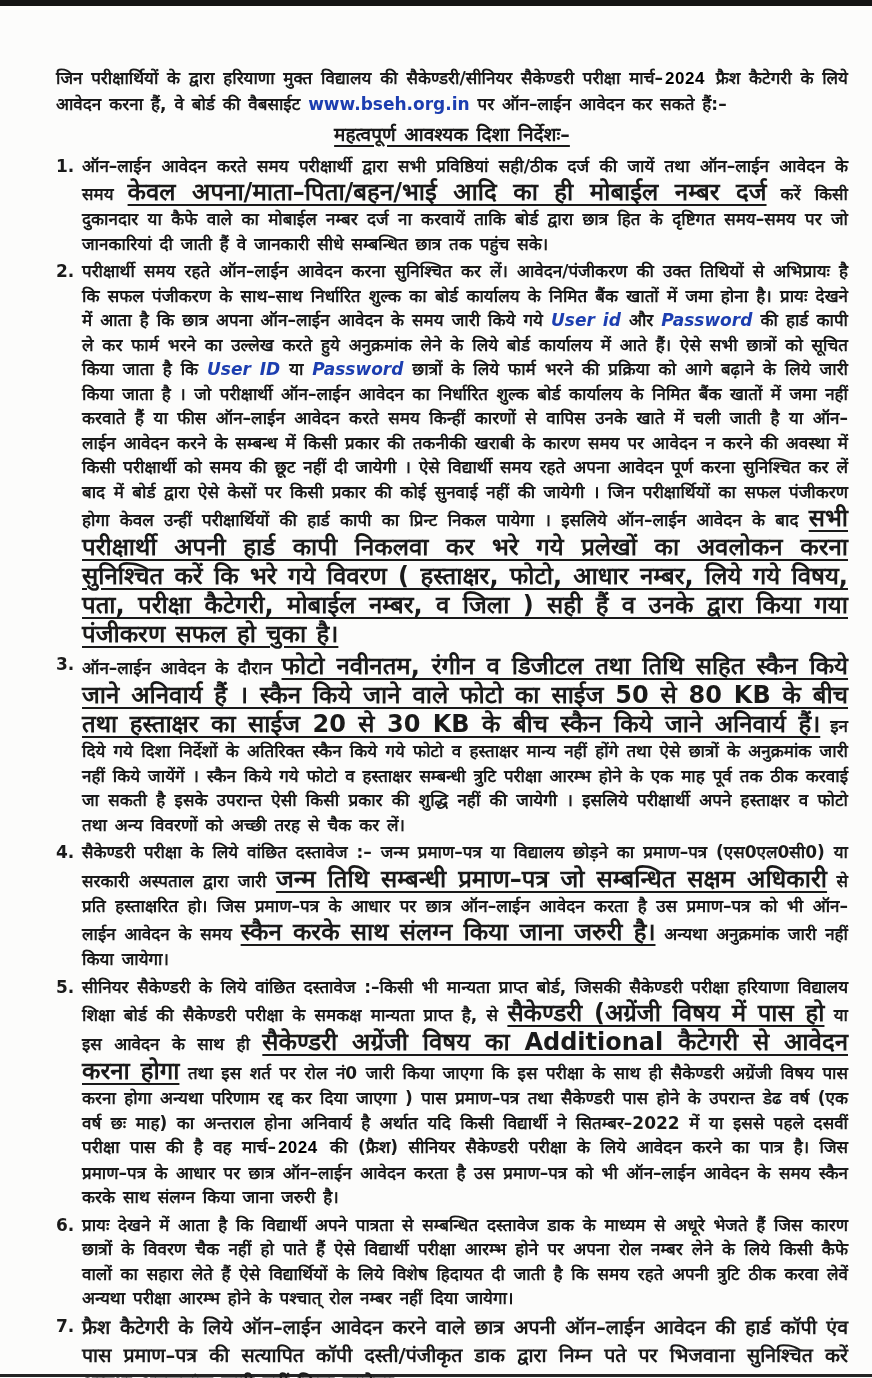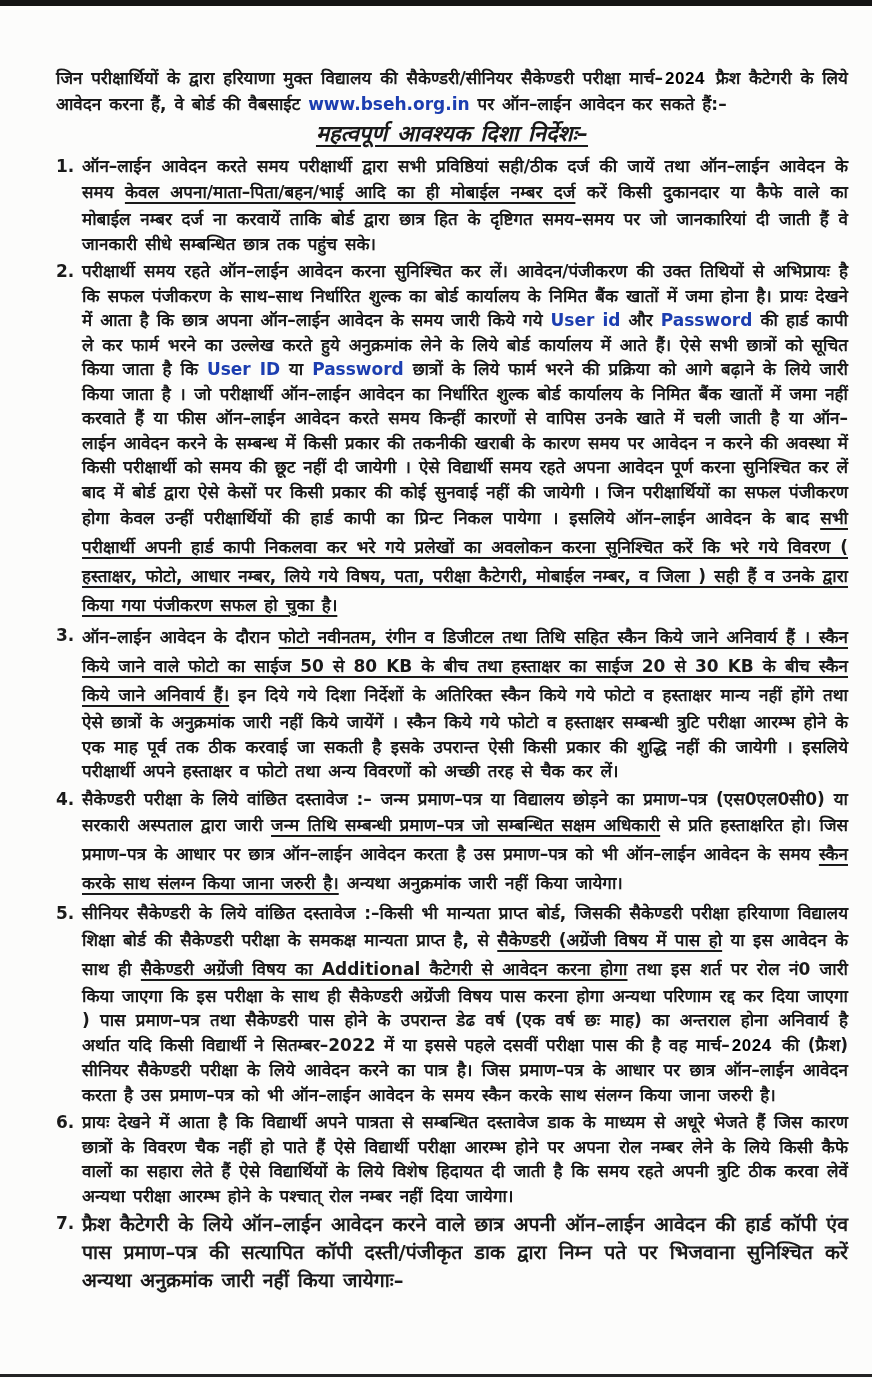--- a/index.html
+++ b/index.html
@@ -19,32 +19,32 @@
   .scan-bottom { position:absolute; bottom:1px; left:0; width:872px; height:3px; background:#242424; }
 
   .content {
     position:absolute; top:66px; left:56px; width:792px;
     font-size:17px; line-height:24.5px;
     text-align:justify; word-spacing:2px;
   }
   .intro, .note { margin:0 0 2px 0; }
   .heading-wrap { text-align:center; margin:6px 0 6px 0; }
   .heading {
-    font-size:22px; font-weight:800;
-    text-decoration:underline; text-underline-offset:4px; text-decoration-thickness:1.5px;font-style:italic;
+    font-size:19px; font-weight:800;
+    text-decoration:underline; text-underline-offset:4px; text-decoration-thickness:1.5px;
   }
   .item { position:relative; padding-left:26px; margin:0 0 3px 0; }
   .num  { position:absolute; left:0; top:0; font-weight:800; }
 
   .bu {
     font-weight:800;
     text-decoration:underline; text-underline-offset:4px; text-decoration-thickness:1.5px;
   }
-  .big   { font-size:17px; line-height:29px; }
-  .blue  { color:#1c3eb0; font-weight:800; }
+  .big   { font-size:24px; line-height:29px; }
+  .blue  { color:#1c3eb0; font-weight:800;font-style:italic; }
   .link  { color:#1c3eb0; font-weight:800; }
   .patch {
     font-family:"Liberation Sans","DejaVu Sans",sans-serif;
     font-weight:800; color:#000; letter-spacing:0.5px; padding:0 2px;
   }
   .item7 .body7 { font-size:19.5px; line-height:28px; font-weight:800; }
 </style>
 </head>
 <body>
 

